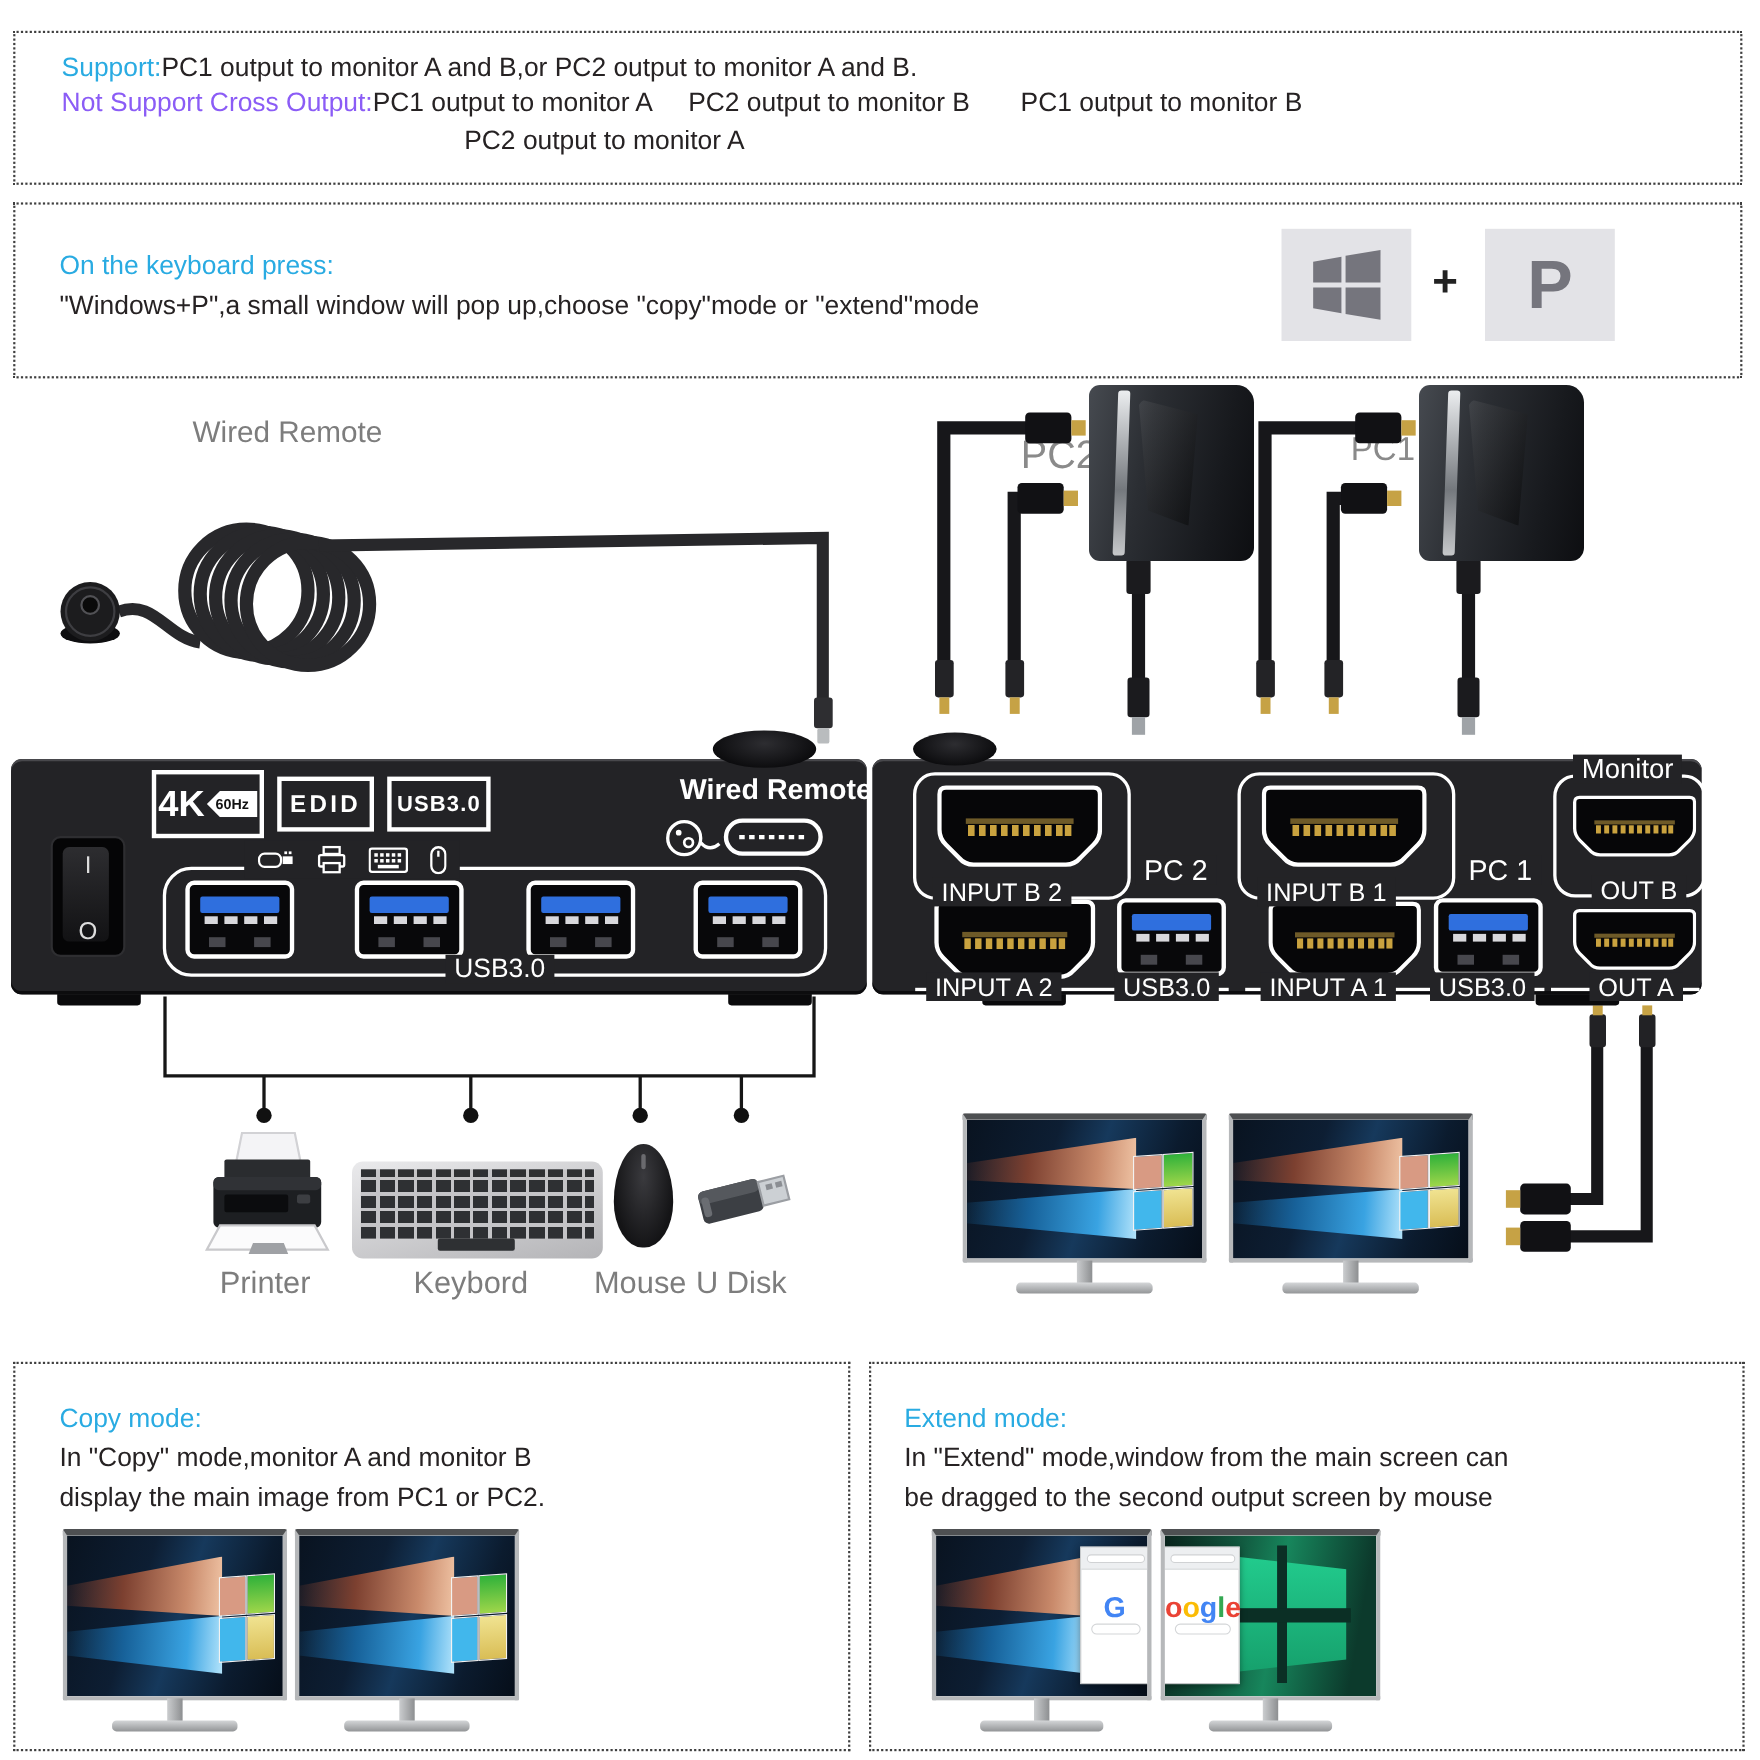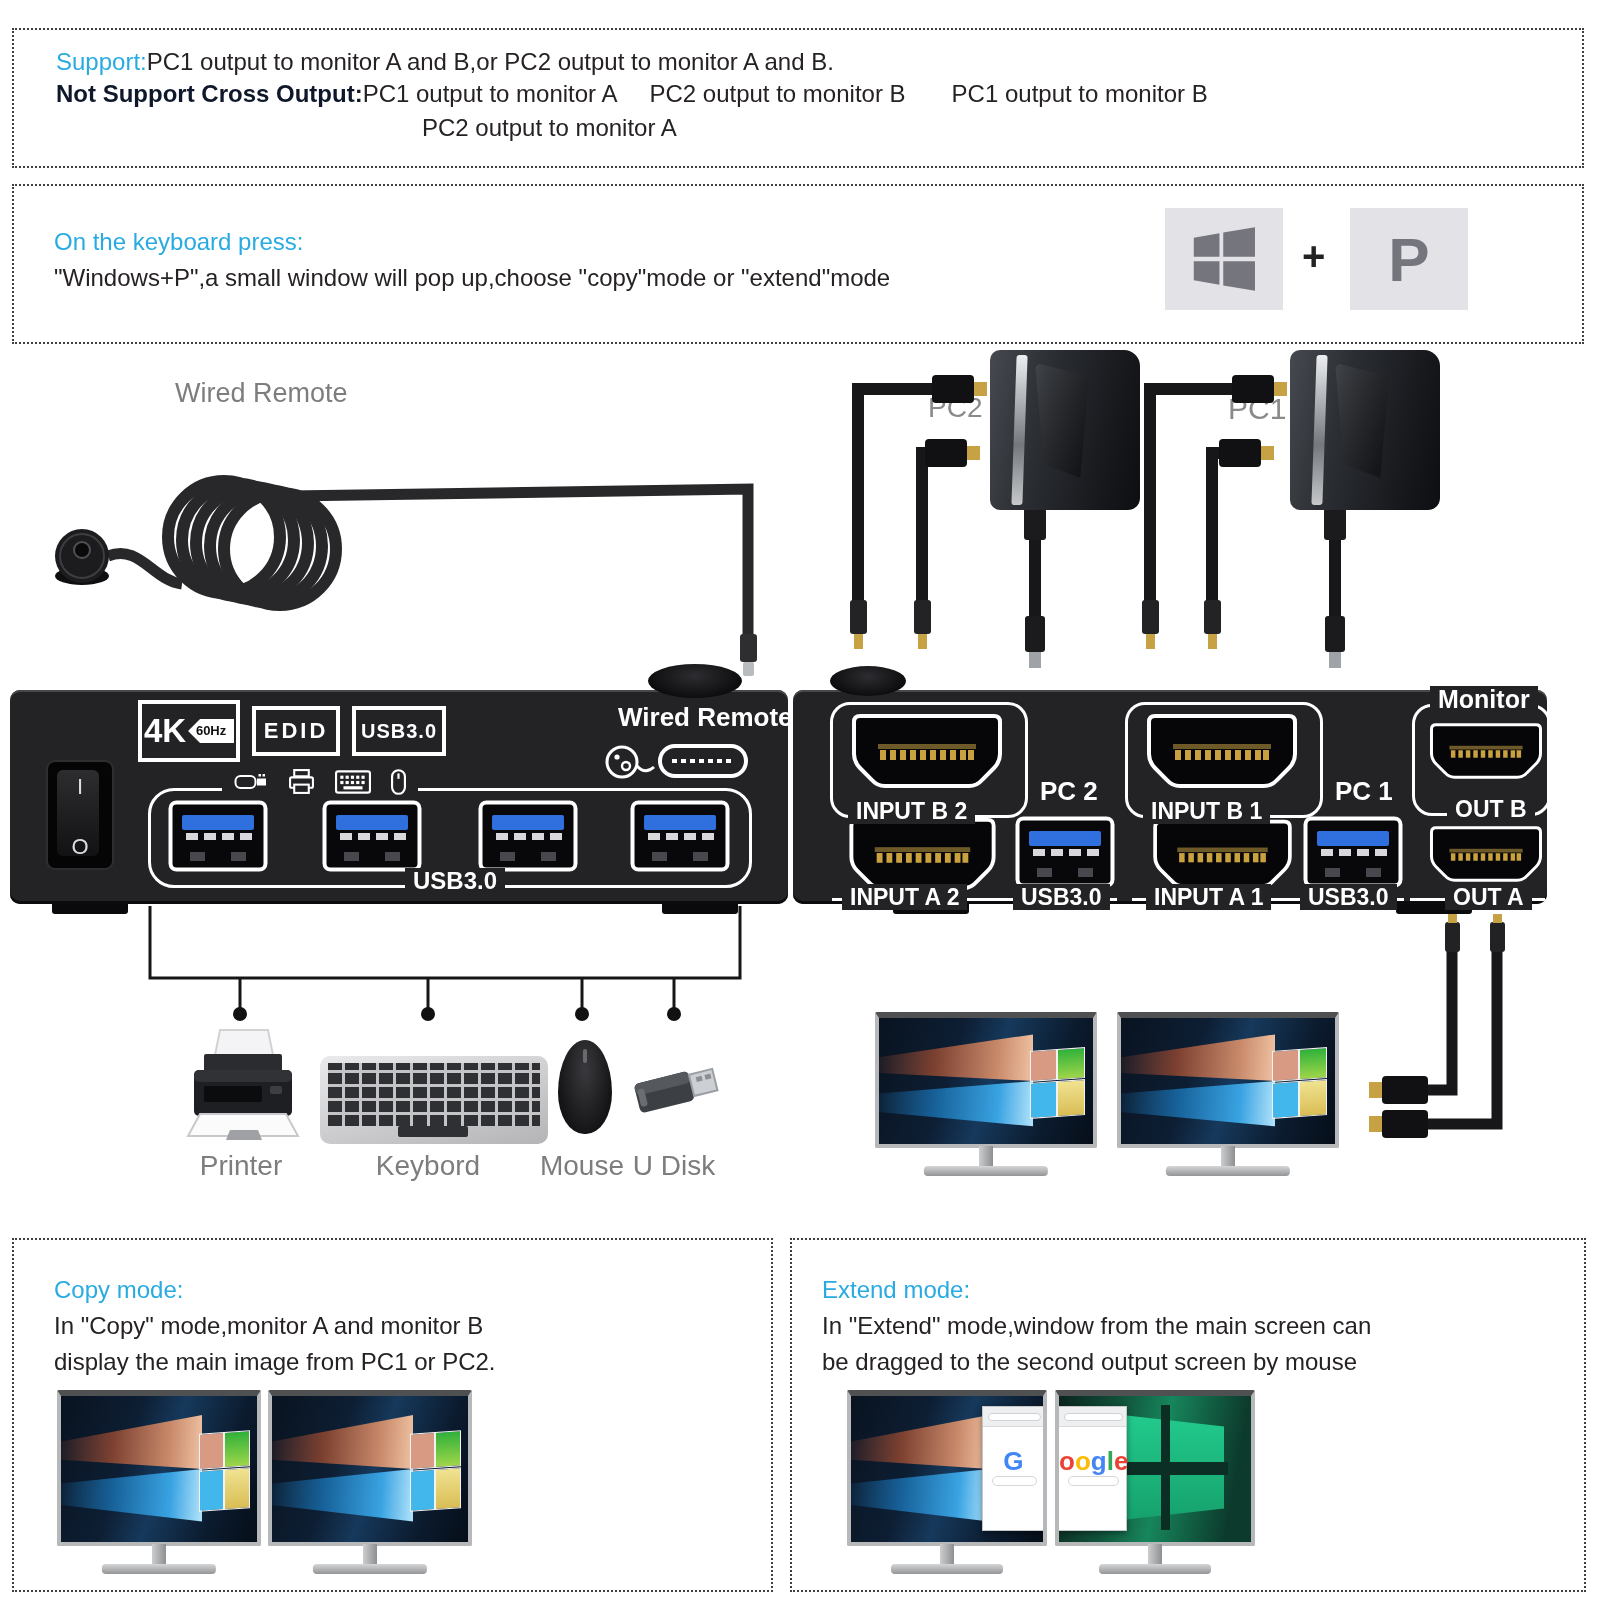--- a/index.html
+++ b/index.html
@@ -1,32 +1,32 @@
 <!DOCTYPE html>
 <html><head>
 <meta charset="utf-8">
 <style>
   html,body{margin:0;padding:0}
   body{width:1600px;height:1600px;position:relative;background:#fff;
        font-family:"Liberation Sans",sans-serif;color:#262223;overflow:hidden}
   .abs{position:absolute}
   .dotbox{position:absolute;border:2px dotted #3f3f3f;background:#fff;box-sizing:border-box}
   .blue{color:#29abe2}
-  .red{color:#0f172a;font-weight:bold}
+  .red{color:#8b5cf6;font-weight:normal}
   .t28{font-size:24px;line-height:36px}
   .gray{color:#7d7d7d}
   
   .keycap{position:absolute;background:#e3e3e7;display:flex;align-items:center;justify-content:center}
   .keycap .pletter{font-size:62px;font-weight:bold;color:#75757d}
   
   .panel{position:absolute;background:#232326;border-radius:10px;z-index:2;
          box-shadow:inset 0 2px 0 #48484c, inset 0 -3px 0 #0c0c0e}
   .foot{position:absolute;background:#0a0a0c;border-radius:3px;z-index:1}
   .knob{position:absolute;background:radial-gradient(ellipse at 50% 35%,#2d2d31,#0b0b0d 75%);border-radius:50%;z-index:3}
-  .plabel{position:absolute;color:#fff;font-weight:bold;font-size:23px;background:#232326;
+  .plabel{position:absolute;color:#fff;font-weight:normal;font-size:23px;background:#232326;
           padding:0 8px;white-space:nowrap;z-index:6;line-height:26px}
   .outline{position:absolute;border:3px solid #fff;border-radius:20px;z-index:4}
   .pline{position:absolute;height:3px;background:#fff;z-index:4}
   .portbox{position:absolute;z-index:5;line-height:0}
   .badge{position:absolute;border:4px solid #fff;border-radius:0;color:#fff;font-weight:bold;
          display:flex;align-items:center;justify-content:center;z-index:5;box-sizing:border-box}
   .hz{background:#fff;color:#111;font-size:13px;font-weight:bold;line-height:24px;width:46px;text-align:center;
       clip-path:polygon(26% 0,100% 0,100% 100%,26% 100%,0 50%);margin-left:2px}
   .rocker{position:absolute;background:#050506;border:2px solid #2e2e31;border-radius:9px;z-index:5}
   .rocker .inner{position:absolute;left:9px;top:8px;width:42px;height:86px;border-radius:6px;
@@ -113,21 +113,21 @@
       </g>
     </svg>
   </div>
   <div class="abs" style="left:1288px;top:48px;font-size:40px;font-weight:bold;color:#222">+</div>
   <div class="keycap" style="left:1336px;top:22px;width:118px;height:102px">
     <span class="pletter">P</span>
   </div>
 </div>
 
 <div class="abs gray" style="left:175px;top:378px;font-size:27px">Wired Remote</div>
-<div class="abs" style="left:928px;top:392px;font-size:28px;color:#8a8a8a">PC2</div>
+<div class="abs" style="left:928px;top:392px;font-size:36px;color:#8a8a8a">PC2</div>
 <div class="abs" style="left:1228px;top:392px;font-size:30px;color:#8a8a8a">PC1</div>
 
 <svg class="abs" style="left:0;top:0;z-index:1" width="1600" height="1600" viewBox="0 0 1600 1600">
 
   <g stroke="#28282b" fill="none">
     <path d="M108 556 C 140 544,152 580,182 584" stroke-width="11"></path>
     <circle cx="224" cy="537" r="56" stroke-width="12"></circle>
     <circle cx="238" cy="540" r="56" stroke-width="12"></circle>
     <circle cx="252" cy="543" r="56" stroke-width="12"></circle>
     <circle cx="266" cy="546" r="56" stroke-width="12"></circle>

